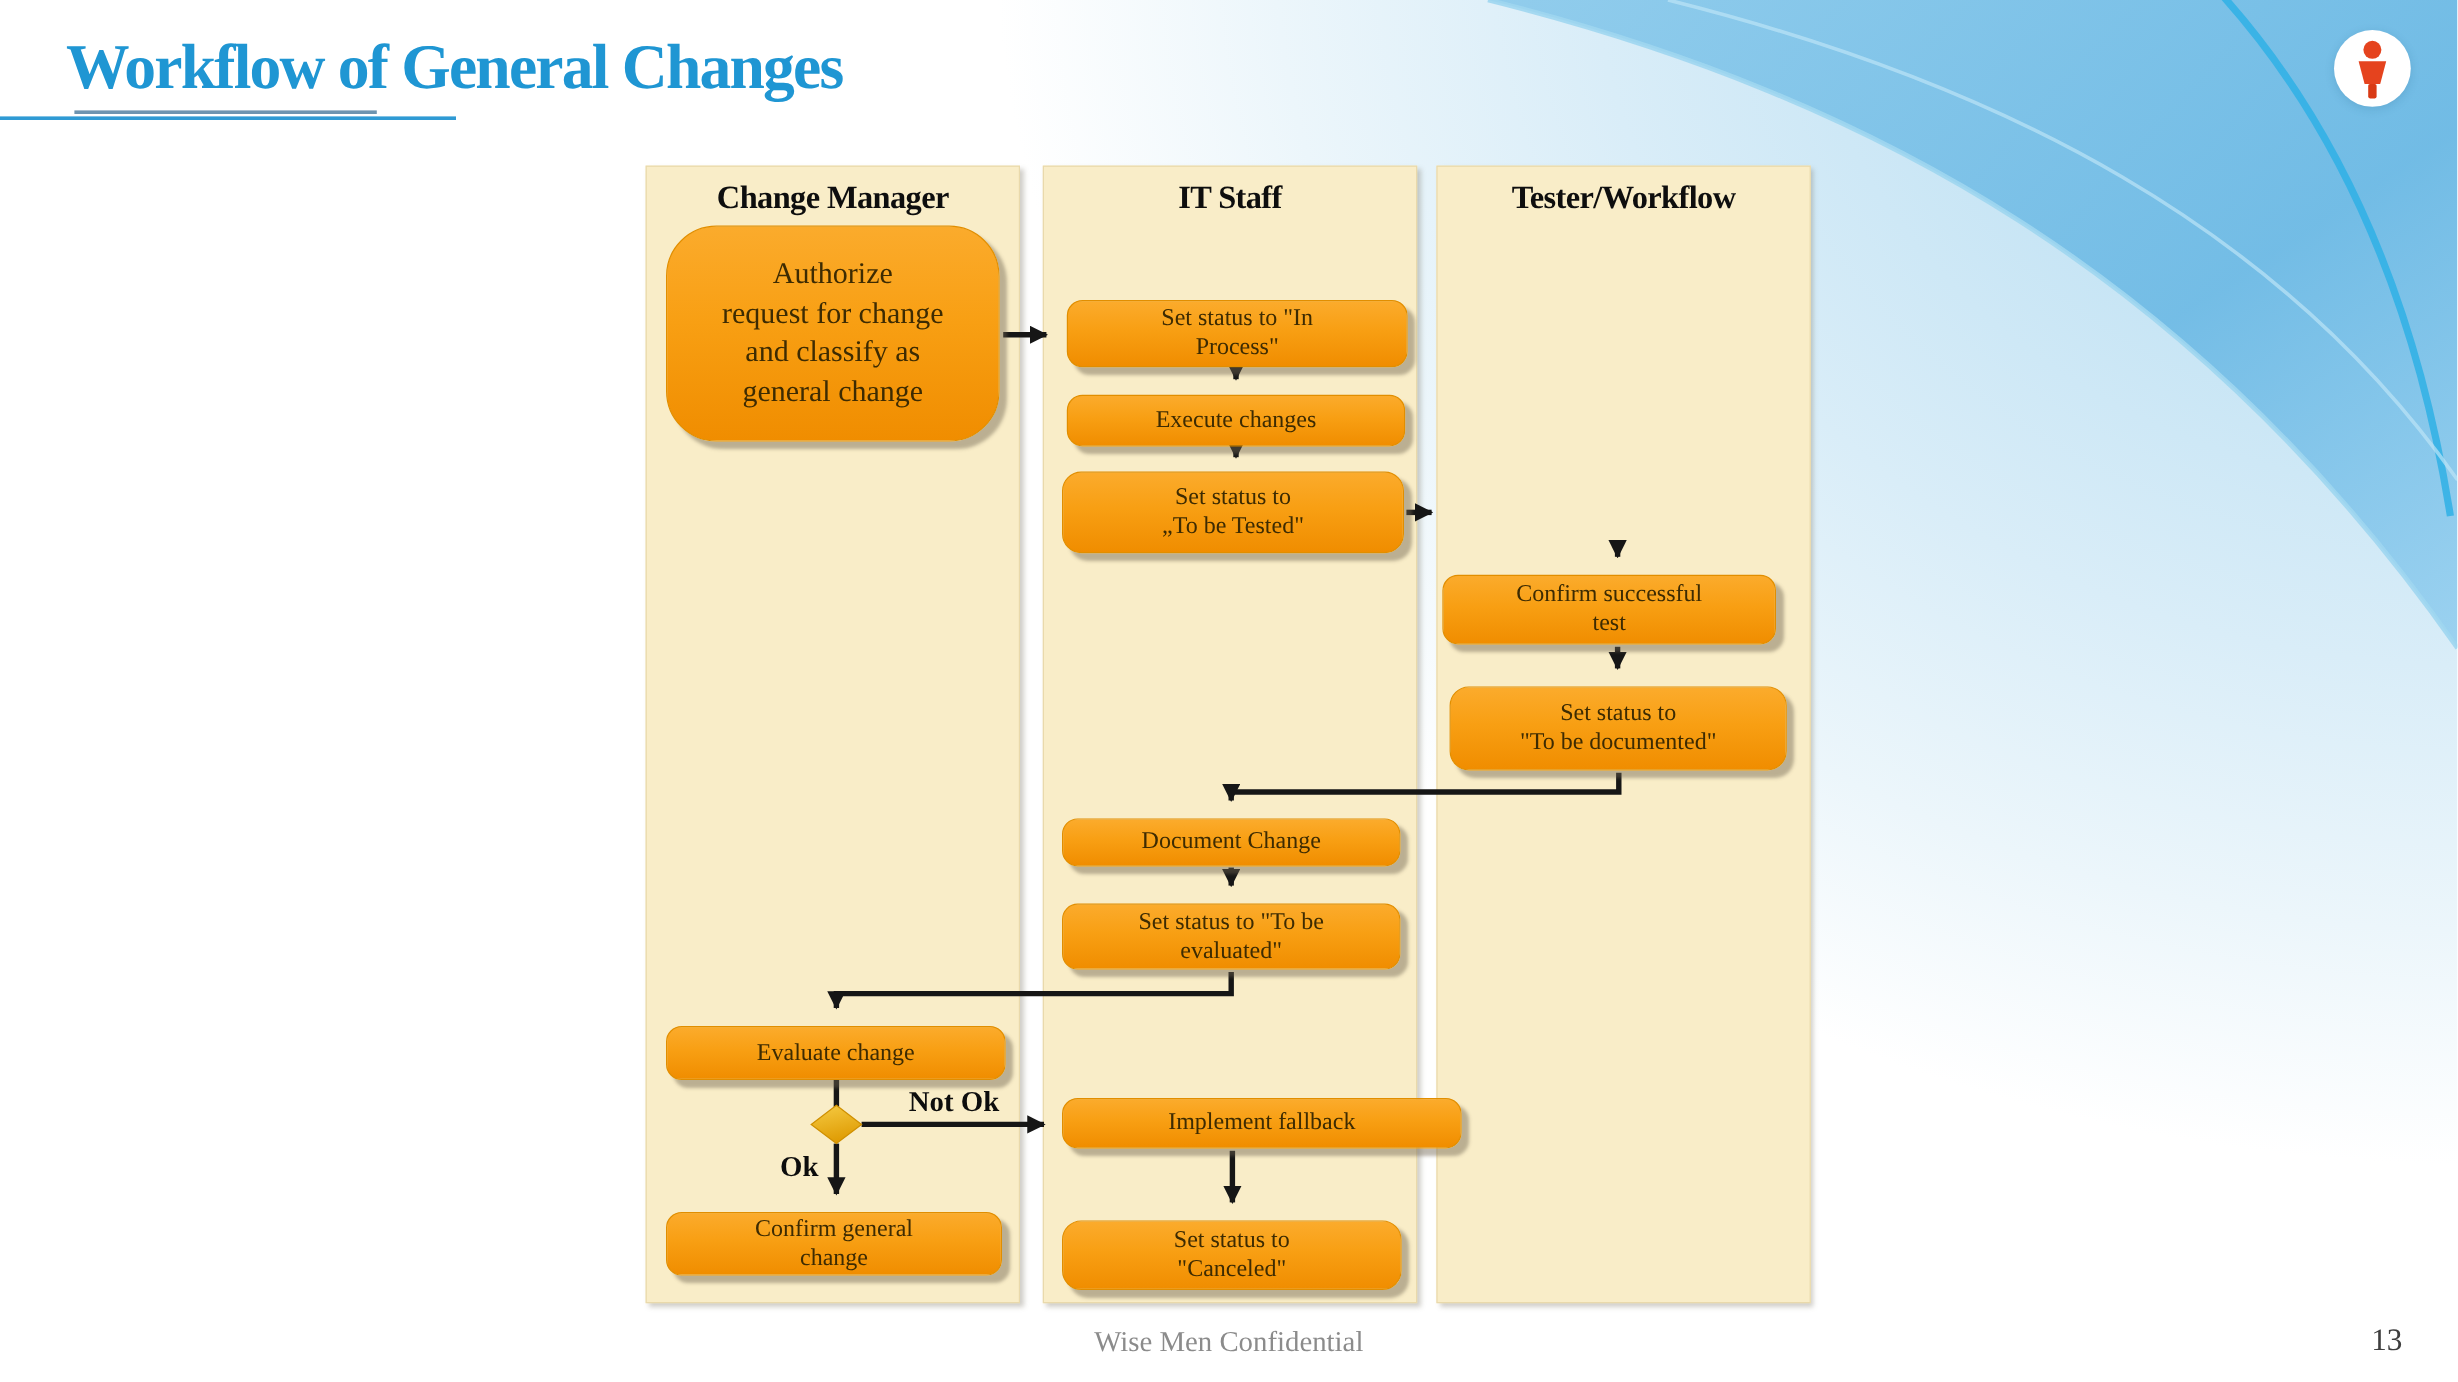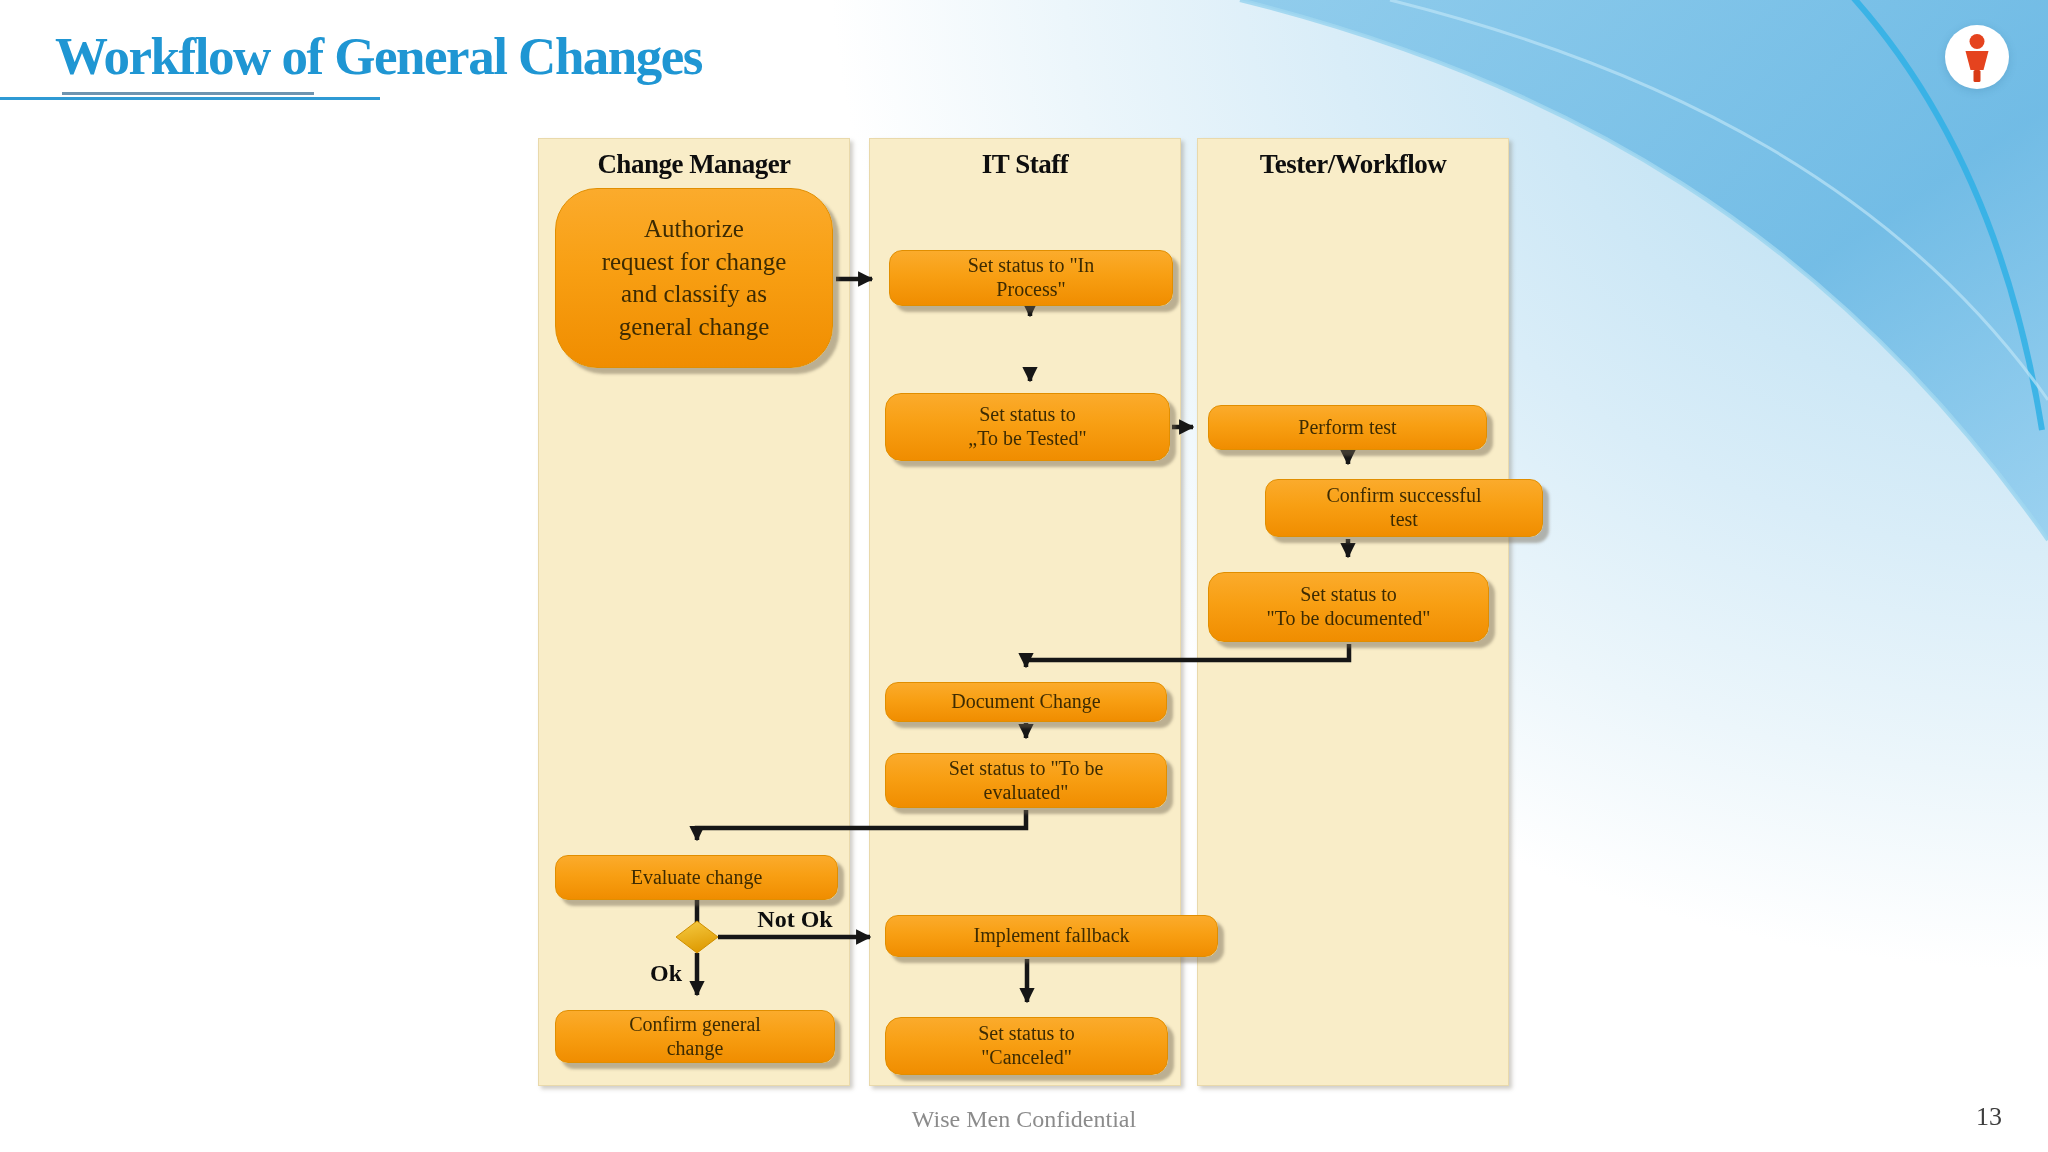--- a/index.html
+++ b/index.html
@@ -132,25 +132,25 @@
     <polygon points="697,921 718,937 697,953 676,937" fill="url(#dg)" stroke="#cf8f00" stroke-width="1"></polygon>
   </svg>
 
   <div class="node big" style="left:555px;top:188px;width:278px;height:180px;">Authorize
 request for change
 and classify as
 general change</div>
 
   <div class="node" style="left:889px;top:250px;width:284px;height:56px;">Set status to "In
 Process"</div>
+  <div class="node" style="left:889px;top:329px;width:282px;height:43px;">Execute changes</div>
   <div class="node" style="left:885px;top:393px;width:285px;height:68px;border-radius:16px;">Set status to
 „To be Tested"</div>
 
-  <div class="node" style="left:1208px;top:405px;width:279px;height:45px;">Perform test</div>
-  <div class="node" style="left:1265px;top:479px;width:278px;height:58px;">Confirm successful
+  <div class="node" style="left:1202px;top:479px;width:278px;height:58px;">Confirm successful
 test</div>
   <div class="node" style="left:1208px;top:572px;width:281px;height:70px;border-radius:16px;">Set status to
 "To be documented"</div>
 
   <div class="node" style="left:885px;top:682px;width:282px;height:40px;">Document Change</div>
   <div class="node" style="left:885px;top:753px;width:282px;height:55px;">Set status to "To be
 evaluated"</div>
 
   <div class="node" style="left:555px;top:855px;width:283px;height:45px;">Evaluate change</div>
 

